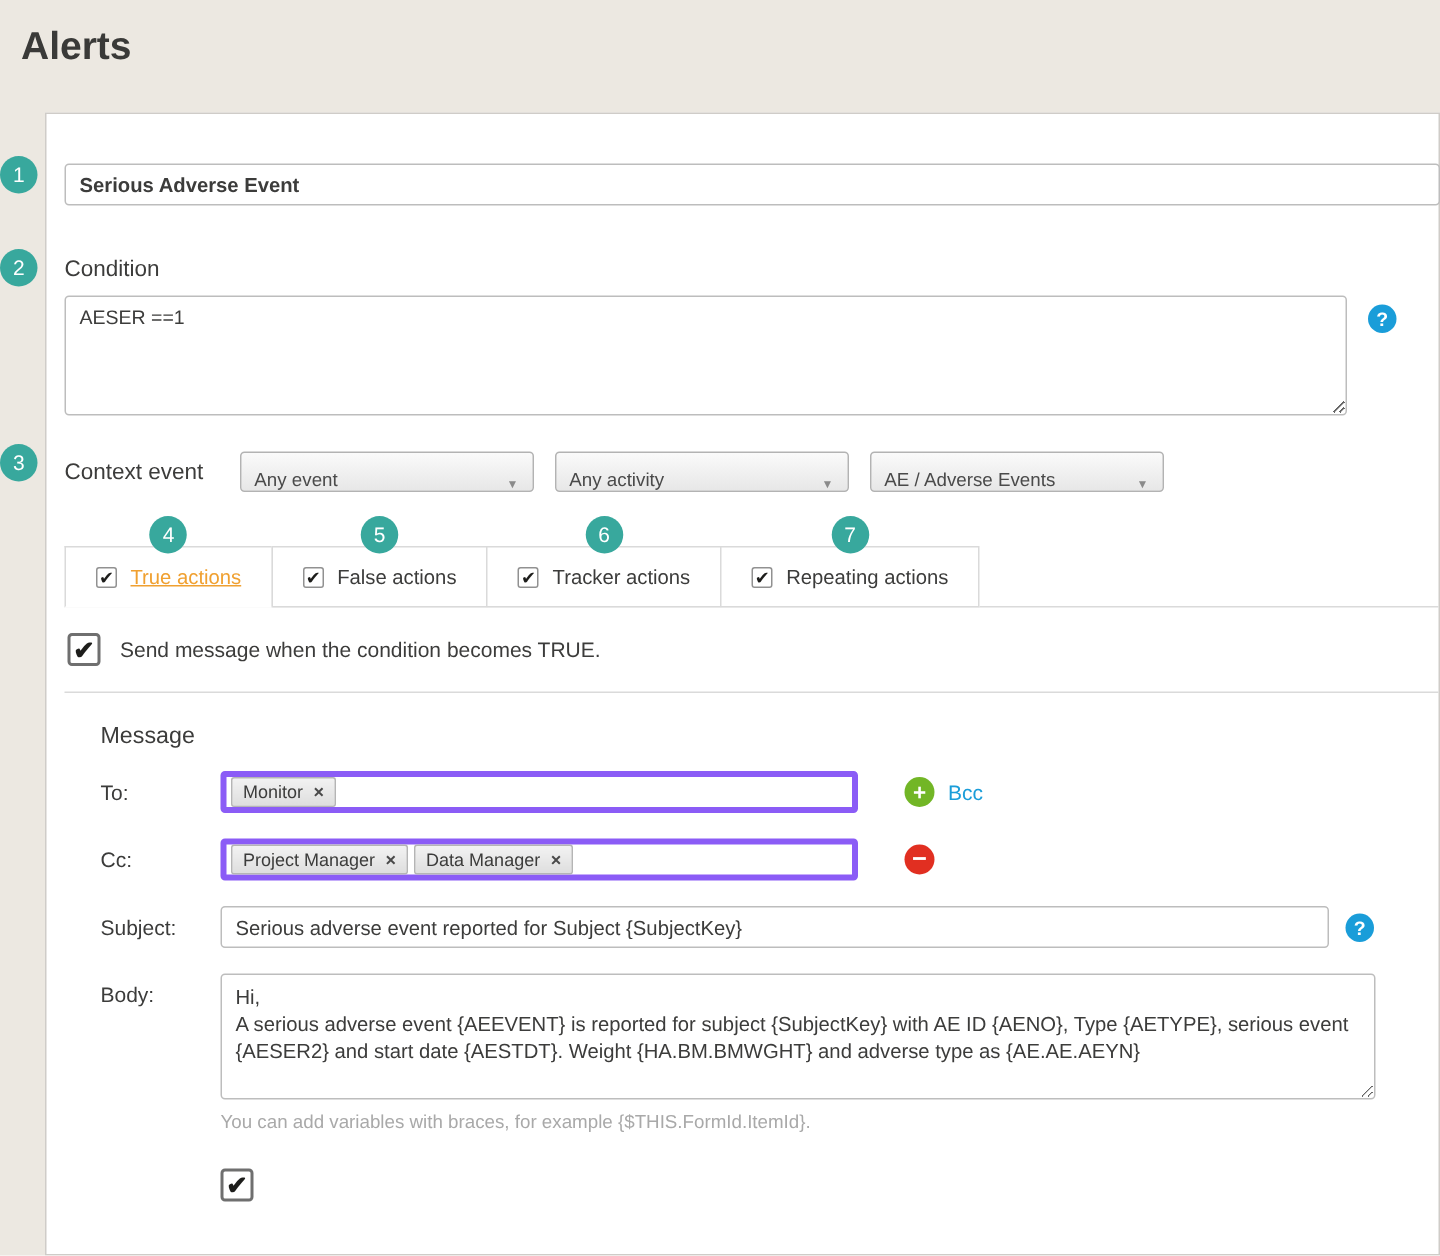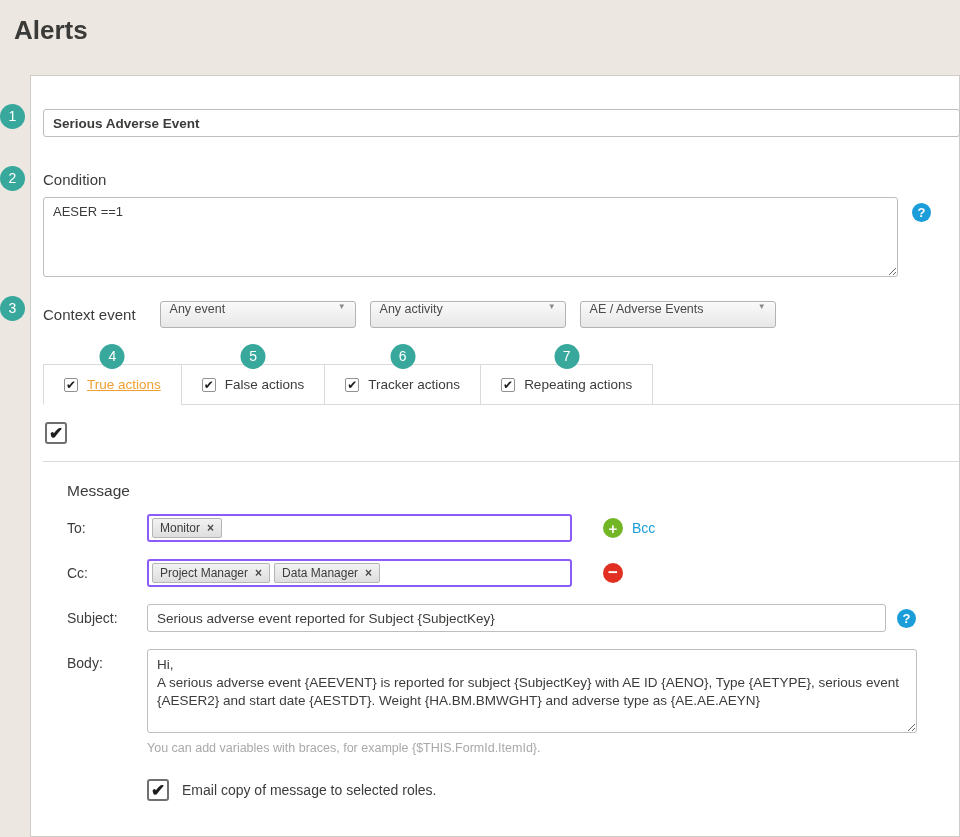--- a/index.html
+++ b/index.html
@@ -79,21 +79,21 @@
   .cond-row .help-icon { margin-left: 14px; margin-top: 6px; }
 
   .sec-context { margin-top: 24px; display: flex; align-items: center; }
   .sec-context .field-label { margin-right: 24px; }
   .dropdown {
     width: 196px; height: 27px;
     border: 1px solid #b3b3b3;
     border-radius: 3px;
     background: linear-gradient(#fafafa, #e7e7e7);
     display: flex;
-    align-items: flex-start;
+    align-items: flex-end;
     justify-content: space-between;
     padding: 0 9px;
     margin-right: 14px;
     font-size: 12.5px;
     color: #4a4a4a;
     cursor: pointer;
   }
   .dd-arrow { font-size: 8px; color: #8a8a8a; }
 
   .tabs-wrap { margin-top: 36px; }
@@ -150,21 +150,21 @@
   .send-row .checkbox { margin-right: 13px; }
 
   .message-section { padding-left: 24px; }
   .msg-heading { font-size: 15.5px; font-weight: 400; margin: 20px 0 14px; color: #3c3c3b; }
 
   .frm-row { display: flex; align-items: flex-start; margin-bottom: 17px; }
   .frm-label { width: 80px; flex: none; font-size: 14px; padding-top: 6px; color: #3c3c3b; }
 
   .tagfield {
     width: 425px; height: 28px;
-    border: 2px solid #8b5cf6;
+    border: 4px solid #8b5cf6;
     border-radius: 3px;
     padding: 3px;
     display: flex;
     align-items: center;
     gap: 4px;
     background: #fff;
     cursor: text;
   }
   .tag {
     display: inline-flex;
@@ -300,20 +300,21 @@
         </span>
         <span class="tab-label">Repeating actions</span>
       </div>
     </div>
   </div>
 
   <div class="send-row">
     <span class="checkbox large">
       <span class="check-glyph">✔</span>
     </span>
+    <span>Send message when the condition becomes TRUE.</span>
   </div>
 
   <div class="message-section">
     <div class="msg-heading">Message</div>
 
     <div class="frm-row">
       <div class="frm-label">To:</div>
       <div class="tagfield">
         <span class="tag">
           <span>Monitor</span>
@@ -350,17 +351,16 @@
       <textarea class="body-textarea" style="">Hi,
 A serious adverse event {AEEVENT} is reported for subject {SubjectKey} with AE ID {AENO}, Type {AETYPE}, serious event {AESER2} and start date {AESTDT}. Weight {HA.BM.BMWGHT} and adverse type as {AE.AE.AEYN}</textarea>
     </div>
 
     <div class="hint">You can add variables with braces, for example {$THIS.FormId.ItemId}.</div>
 
     <div class="email-row">
       <span class="checkbox large">
         <span class="check-glyph">✔</span>
       </span>
-      <span>Email copy of message to selected roles.</span>
     </div>
   </div>
 
 </div>
 
 </body></html>

